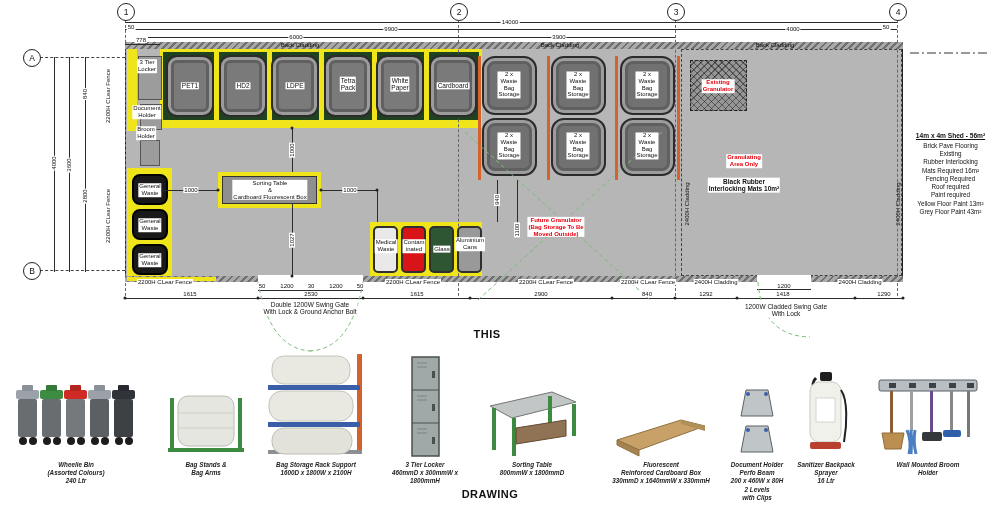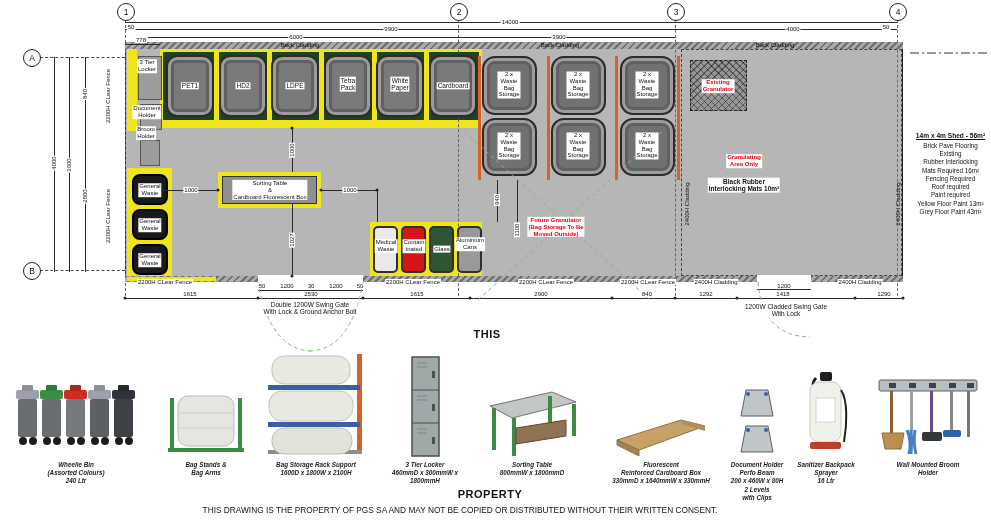--- a/index.html
+++ b/index.html
@@ -470,16 +470,15 @@
         <rect x="45" y="62" width="20" height="9" rx="2" fill="#33383c"></rect>
         <rect x="73" y="21" width="3" height="40" fill="#888"></rect>
         <rect x="66" y="60" width="18" height="7" rx="2" fill="#2f5fab"></rect>
         <rect x="90" y="21" width="3" height="46" fill="#777"></rect>
       </svg>
     </div>
     <div class="pcap">Wall Mounted Broom
 Holder</div>
   </div>
 
-  <div class="h1" style="left:490px;top:488px">PROPERTY</div>
-  <div class="disc" style="top:505px">THIS DRAWING IS THE PROPERTY OF PGS SA AND MAY NOT BE COPIED OR DISTRIBUTED WITHOUT THEIR WRITTEN CONSENT.</div>
+  <div class="h1" style="left:490px;top:488px">DRAWING</div>
 
 </div>
 
 </body></html>

